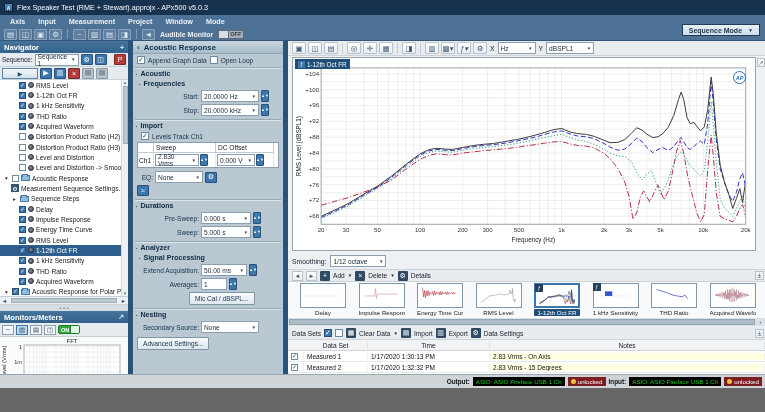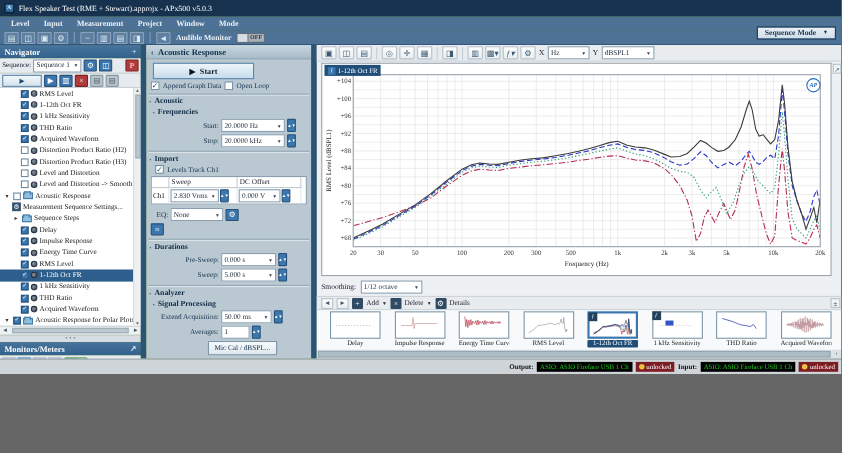--- a/index.html
+++ b/index.html
@@ -1,18 +1,18 @@
 <!DOCTYPE html>
 <html><head>
 <meta charset="utf-8">
 <style>
   html,body{margin:0;padding:0;background:#666;}
   *{box-sizing:border-box;}
-  .app{position:relative;width:765px;height:340px;background:#4d7c0f;overflow:hidden;
-       font-family:Liberation Serif, serif;font-size:8px;color:#111;}
+  .app{position:relative;width:765px;height:388px;background:#86efac;overflow:hidden;
+       font-family:Liberation Sans, sans-serif;font-size:8px;color:#111;}
   .abs{position:absolute;}
 
   
   .titlebar{left:0;top:0;right:0;height:15px;background:#17324e;color:#fff;display:flex;align-items:center;gap:4px;padding:0 4px;font-size:7.2px;}
   .appico{width:9px;height:9px;background:linear-gradient(#4d8ec4,#2a5e8e);border:1px solid #0d2238;color:#fff;font-size:5px;display:flex;align-items:center;justify-content:center;font-weight:bold;}
   .menubar{left:0;top:15px;right:0;height:13px;background:#4d7296;display:flex;align-items:center;gap:13px;padding:0 10px;}
   .menu-item{color:#eaf1f7;font-weight:bold;font-size:7.2px;}
   .toolbar{left:0;top:28px;right:0;height:13px;background:#4d7296;border-bottom:1px solid #32567a;display:flex;align-items:center;gap:2px;padding:0 4px;}
   .tbico{width:13px;height:11px;display:inline-flex;align-items:center;justify-content:center;color:#ddeaf4;font-size:7.5px;border:1px solid rgba(255,255,255,.28);background:rgba(255,255,255,.10);border-radius:1px;flex:none;}
   .tbsep{width:1px;height:10px;background:#7d9cba;margin:0 3px;}
@@ -127,21 +127,21 @@
 <body>
 
 <div class="app">
 
   <div class="abs titlebar">
     <span class="appico">A</span>
     <span>Flex Speaker Test (RME + Stewart).approjx - APx500 v5.0.3</span>
   </div>
 
   <div class="abs menubar" id="menu-items">
-      <span class="menu-item">Level</span>
+      <span class="menu-item">Axis</span>
       <span class="menu-item">Input</span>
       <span class="menu-item">Measurement</span>
       <span class="menu-item">Project</span>
       <span class="menu-item">Window</span>
       <span class="menu-item">Mode</span>
     </div>
 
   <div class="abs toolbar">
     <span class="tbico">▤</span>
     <span class="tbico">◫</span>
@@ -369,24 +369,20 @@
         <text x="0" y="0" text-anchor="middle" font-size="5.8" fill="#222" transform="translate(6,25) rotate(-90)">Level (Vrms)</text>
       </svg>
   </div>
 
   <div class="abs vsplit" style="left:128px"></div>
 
   <div class="abs set-col">
     <div class="set-head">
       <span class="backchev">‹</span>
       <span>Acoustic Response</span>
-    </div>
-    <div class="startbtn">
-      <span class="tri">▶</span>
-      <span>Start</span>
     </div>
     <div class="cbrow">
       <span class="cbx">✓</span>
       <span>Append Graph Data</span>
       <span class="cbx"></span>
       <span>Open Loop</span>
     </div>
     <div class="hr"></div>
     <div class="sech">
         <span>Acoustic</span>

